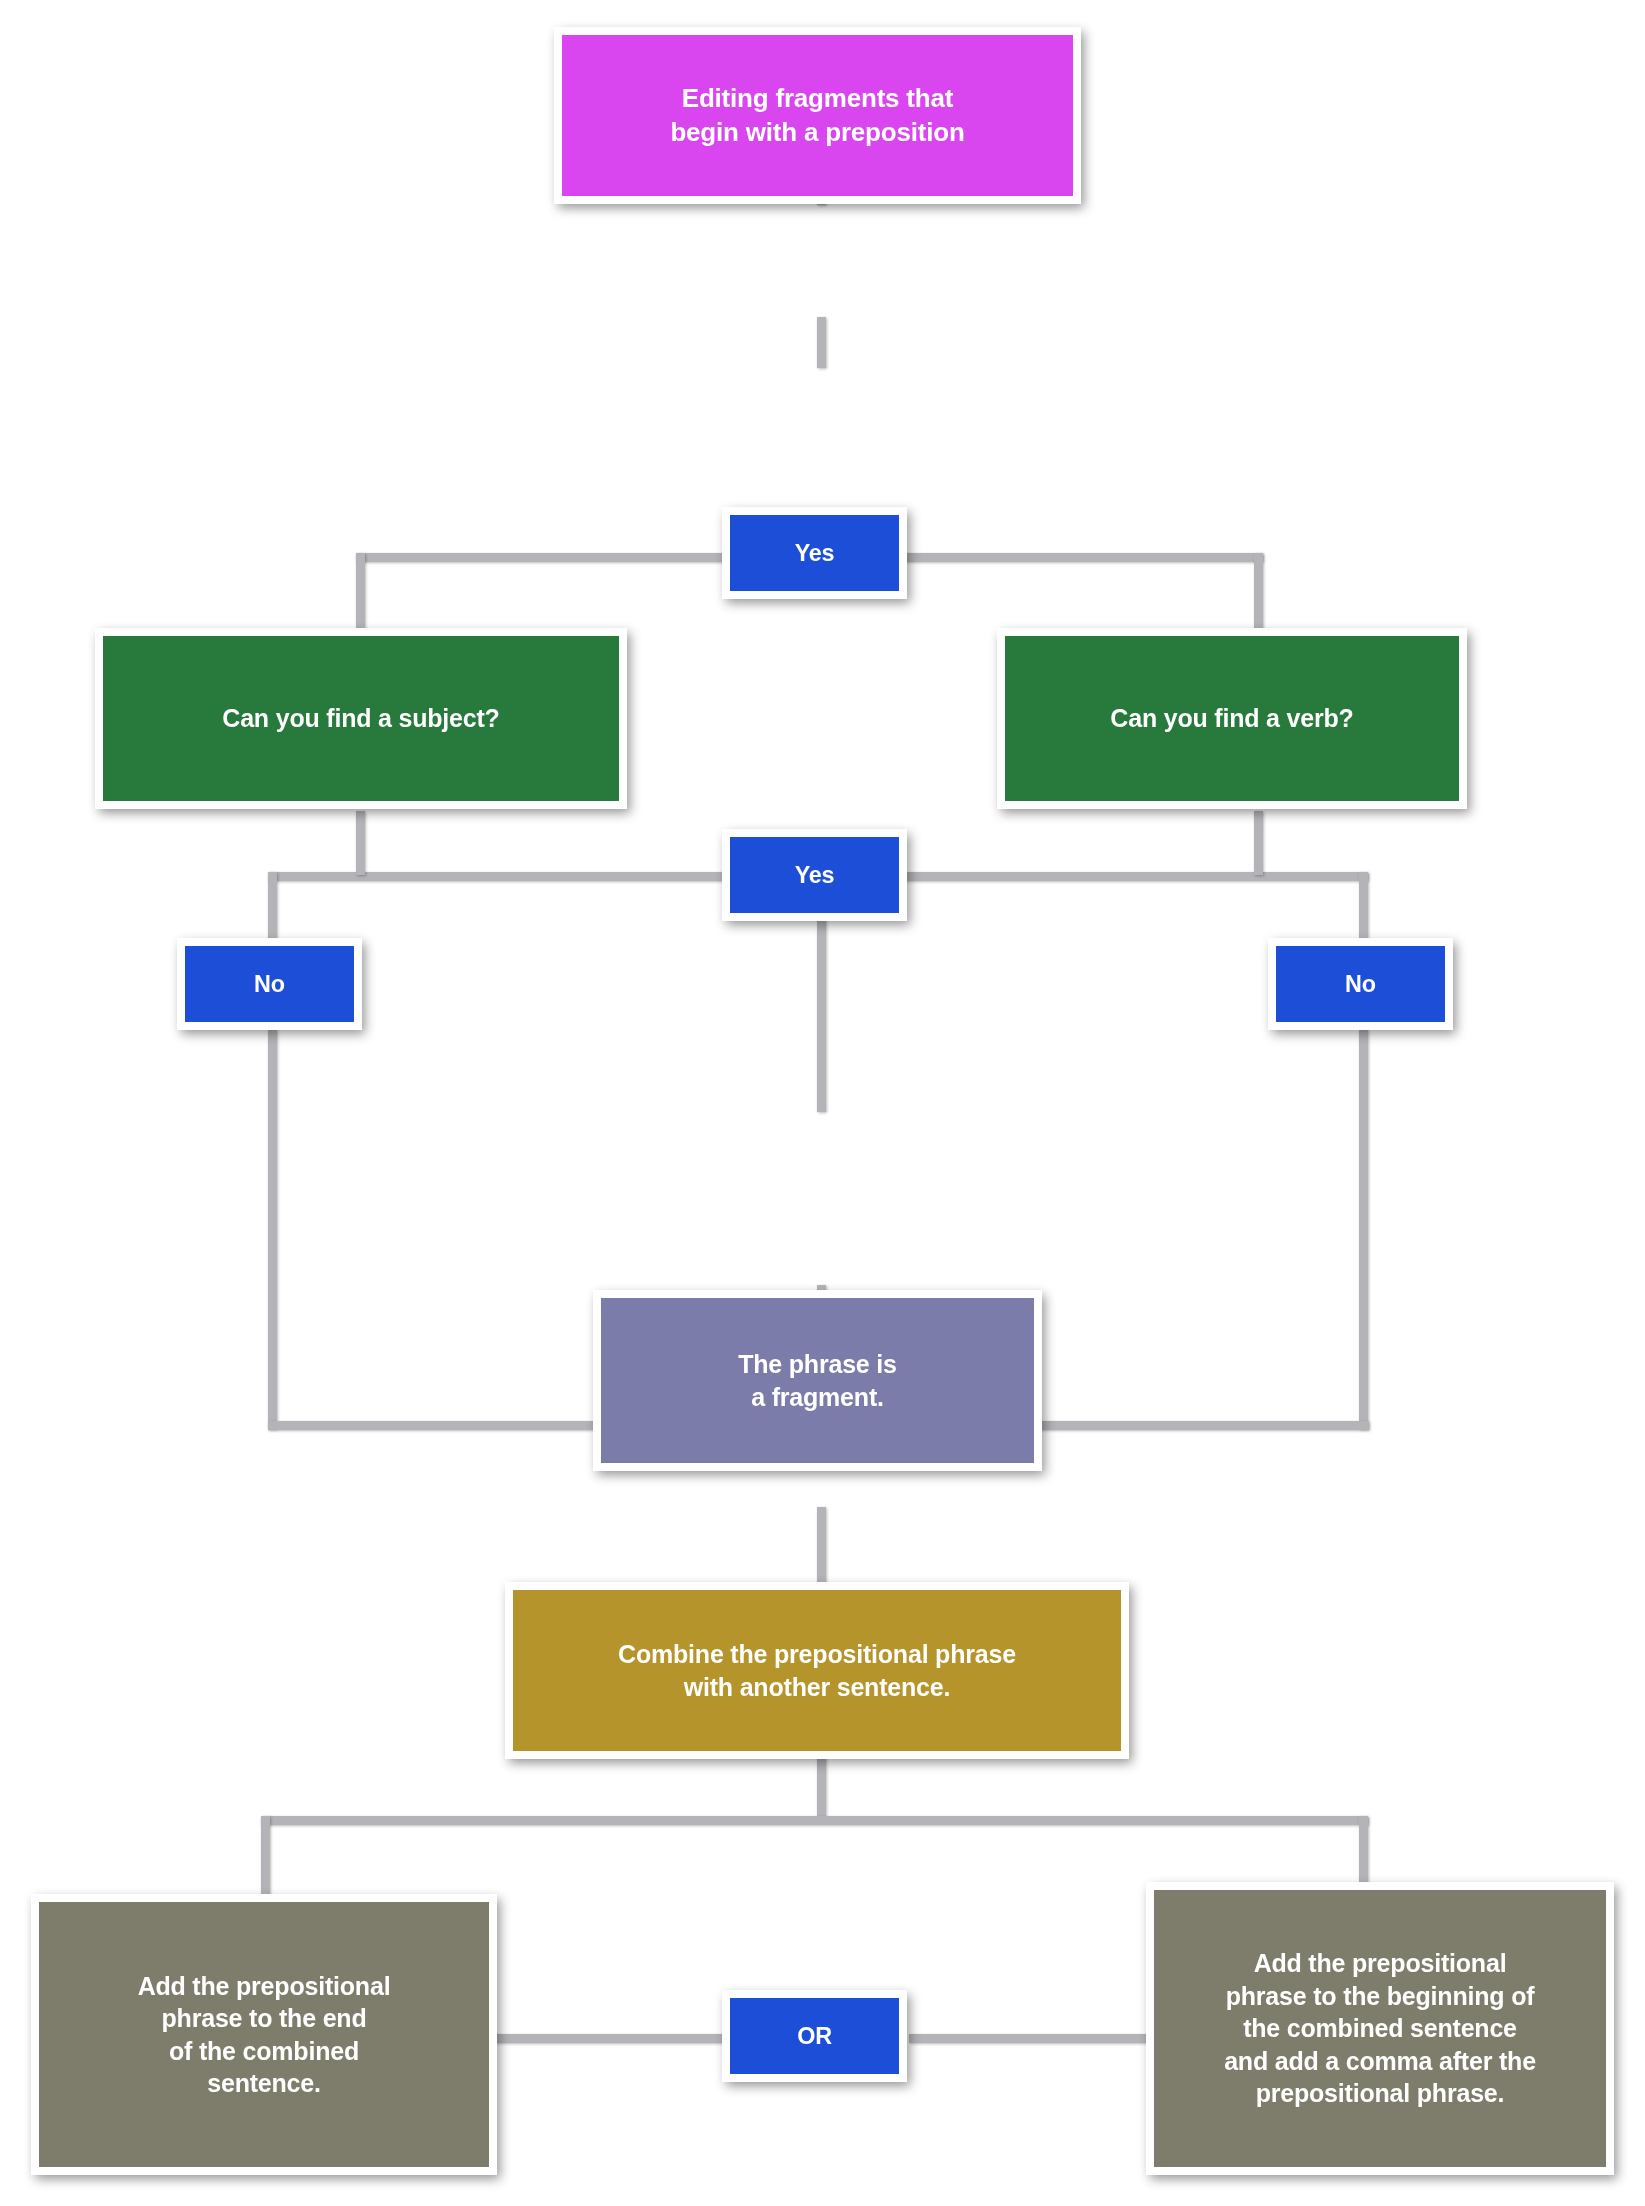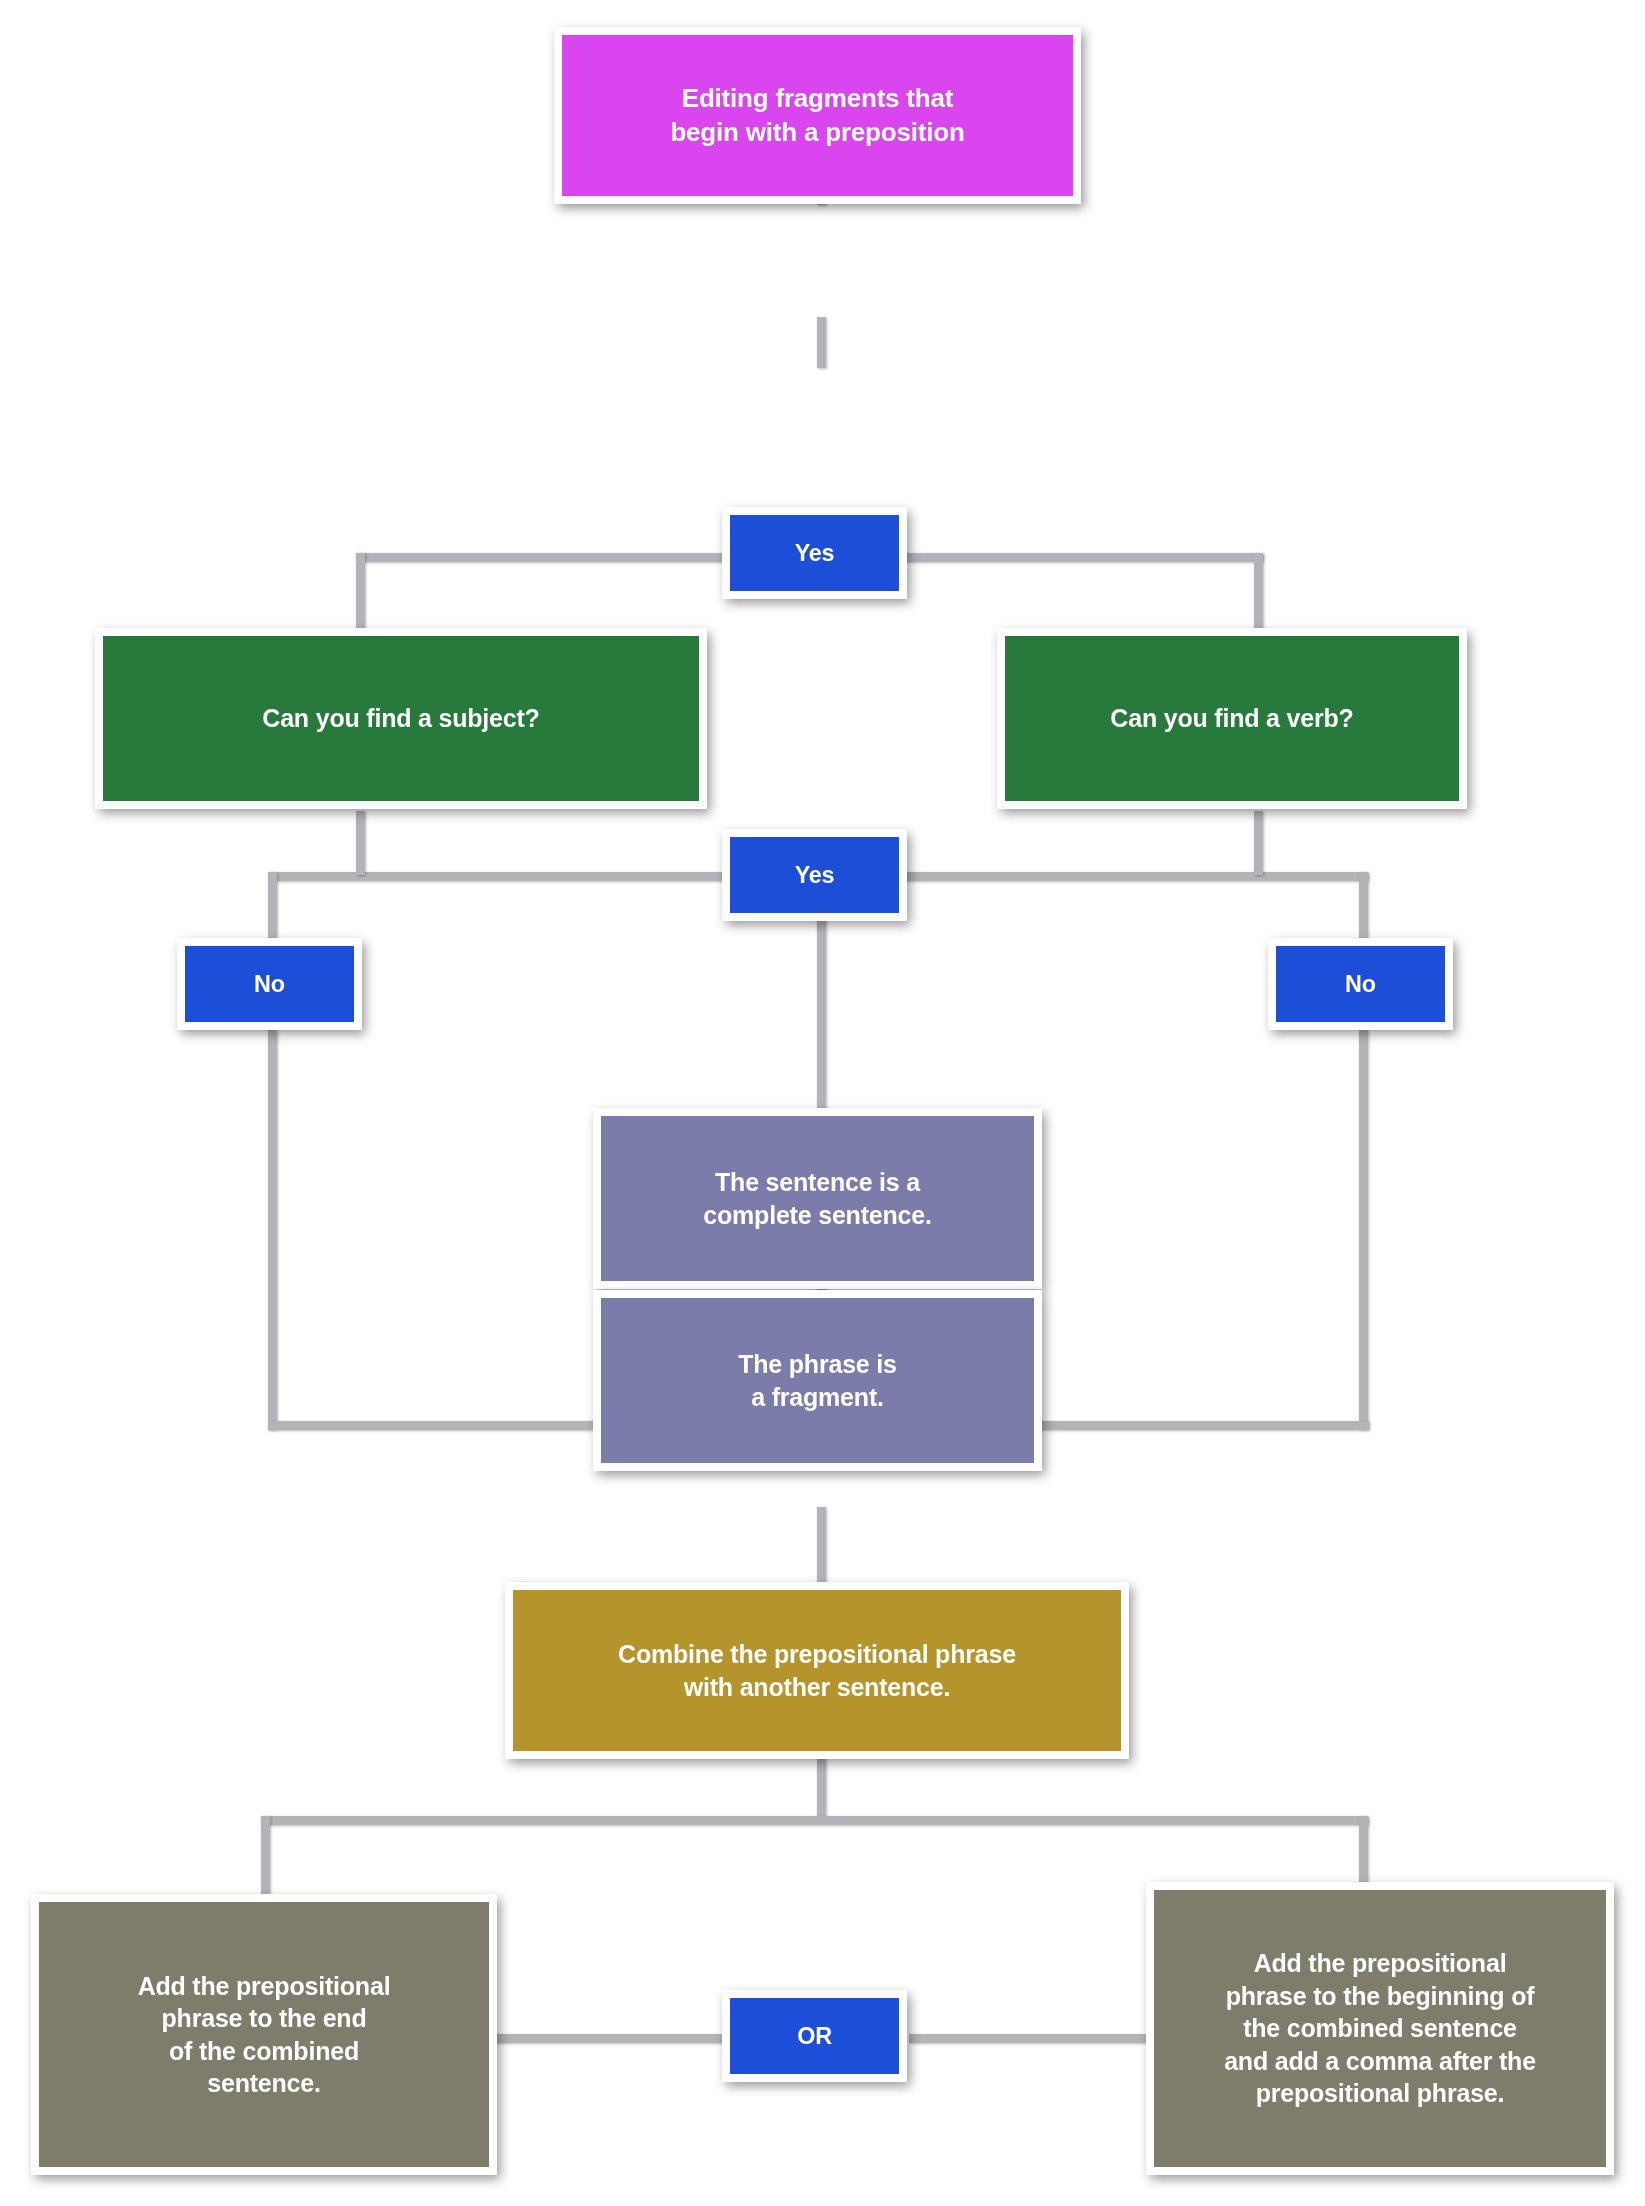--- a/index.html
+++ b/index.html
@@ -97,44 +97,40 @@
   <div class="node n-title" style="left:554px; top:27px; width:527px; height:177px;">
     <span class="txt">Editing fragments that
 begin with a preposition</span>
   </div>
 
 
   <div class="node n-badge" style="left:722px; top:507px; width:185px; height:92px;">
     <span class="txt">Yes</span>
   </div>
 
-  <div class="node n-green" style="left:95px; top:628px; width:612px; height:181px;justify-content:center;">
+  <div class="node n-green" style="left:95px; top:628px; width:532px; height:181px;justify-content:center;">
     <span class="txt">Can you find a subject?</span>
   </div>
 
   <div class="node n-green" style="left:997px; top:628px; width:470px; height:181px;">
     <span class="txt">Can you find a verb?</span>
   </div>
 
   <div class="node n-badge" style="left:722px; top:829px; width:185px; height:92px;">
     <span class="txt">Yes</span>
   </div>
 
   <div class="node n-badge" style="left:177px; top:938px; width:185px; height:92px;">
     <span class="txt">No</span>
   </div>
 
   <div class="node n-badge" style="left:1268px; top:938px; width:185px; height:92px;">
     <span class="txt">No</span>
   </div>
 
-  <div class="node n-purple" style="left:593px; top:1108px; width:449px; height:181px;">
-    <span class="txt">The sentence is a
-complete sentence.</span>
-  </div>
 
   <div class="node n-purple" style="left:593px; top:1290px; width:449px; height:181px;">
     <span class="txt">The phrase is
 a fragment.</span>
   </div>
 
   <div class="node n-gold" style="left:505px; top:1582px; width:624px; height:177px;">
     <span class="txt">Combine the prepositional phrase
 with another sentence.</span>
   </div>

